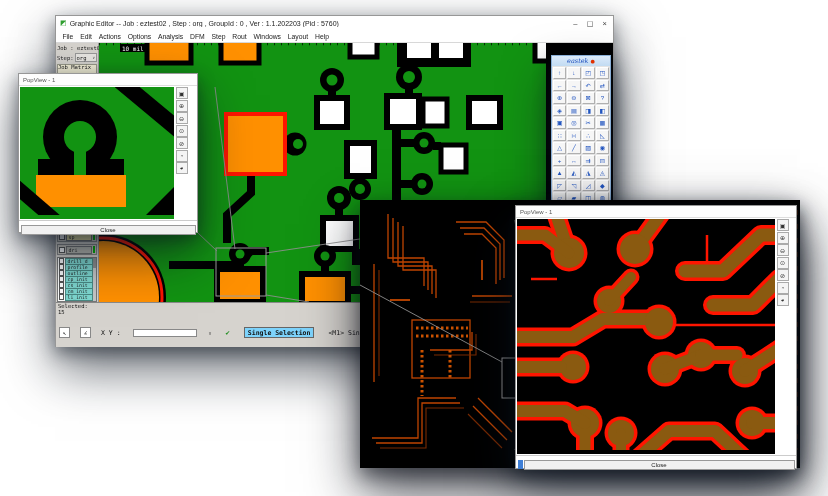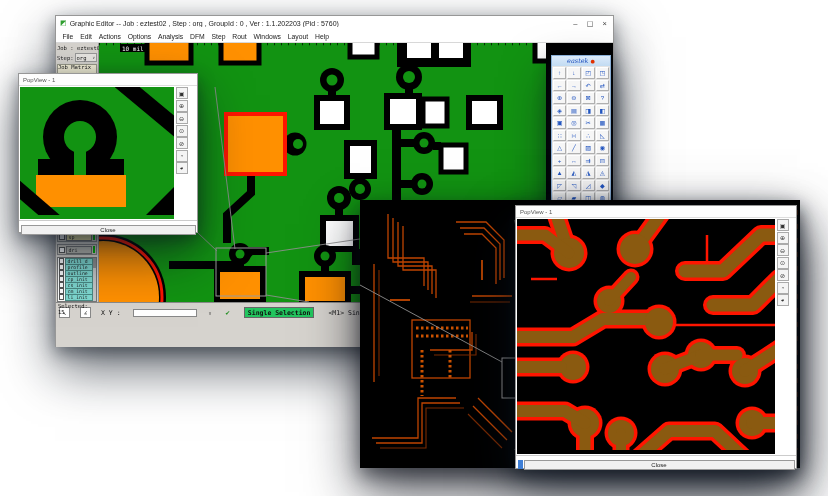--- a/index.html
+++ b/index.html
@@ -43,27 +43,27 @@
   .lb-scroll i{display:block;width:3px;height:10px;background:#8f8f8f;}
   .sel-label{margin:1.5px 0 0 1px;font-size:5.5px;color:#111;}
   .canvas-wrap{width:448px;height:259px;position:relative;background:#129312;overflow:hidden;}
   .canvas-wrap svg{position:absolute;left:0;top:0;}
   .scale-label{position:absolute;left:21px;top:1px;background:#000;color:#fff;
                font:6px "DejaVu Sans Mono",monospace;padding:0.5px 2px;z-index:3;}
   .black-strip{width:67px;background:#000;position:relative;}
   .blue-dot{position:absolute;left:28px;top:183px;width:3px;height:3px;background:#4aa3ff;}
   .statusbar{height:44px;background:#d6d3ce;border-top:1px solid #8a8a8a;
              font:6.5px "DejaVu Sans Mono",monospace;color:#111;}
-  .sline1{display:flex;align-items:center;height:13px;padding:3px 3px 0 3px;gap:10px;}
+  .sline1{display:flex;align-items:center;height:13px;padding:3px 3px 0 3px;gap:10px;margin-top:20px;}
   .sicon{width:9px;height:9px;background:#fff;border:1px solid #888;display:flex;align-items:center;
          justify-content:center;font-size:6px;color:#000;flex:none;}
   .xy-input{width:64px;height:8px;border:1px solid #888;background:#fff;margin-left:2px;box-sizing:border-box;}
   .dd{color:#555;font-size:5px;margin:0 2px;}
   .ok{color:#1c8c1c;font-size:7px;margin:0 4px 0 2px;}
-  .mode-btn{background:#22c55e;border:1px solid #666;padding:0.5px 3px;font:bold 6.5px "DejaVu Sans Mono",monospace;}
+  .mode-btn{background:#7dd3fc;border:1px solid #666;padding:0.5px 3px;font:bold 6.5px "DejaVu Sans Mono",monospace;}
   .hint{margin-left:4px;white-space:nowrap;overflow:hidden;}
   .sline2{padding-left:196px;margin-top:4px;color:#222;white-space:nowrap;}
   
   #eastek{left:551px;top:31px;width:58px;z-index:10;border-color:#8ab0d8;margin-top:24px;}
   .pal-title{height:10px;display:flex;align-items:center;justify-content:center;gap:2px;
              background:linear-gradient(#dcebfb,#c2dbf2);font:italic 6.5px "DejaVu Serif",serif;color:#1d4fbd;}
   .pal-dot{color:#e03000;font-size:5px;font-style:normal;}
   .pal-grid{display:grid;grid-template-columns:repeat(4,1fr);gap:1px;padding:1px;background:#e4e4e4;}
   .pal-cell{height:9.5px;display:flex;align-items:center;justify-content:center;font-size:6.2px;color:#2356c0;
             background:#f6f6f6;border:1px solid;border-color:#fff #b0b0b0 #b0b0b0 #fff;}

